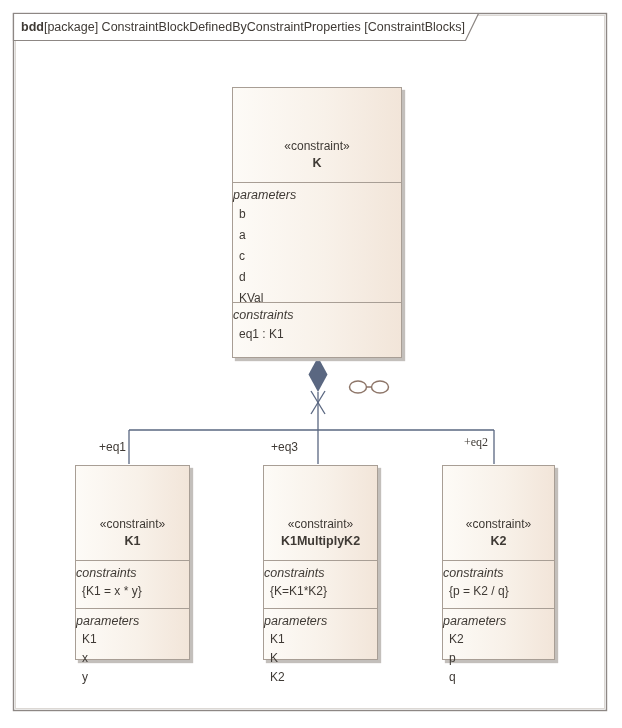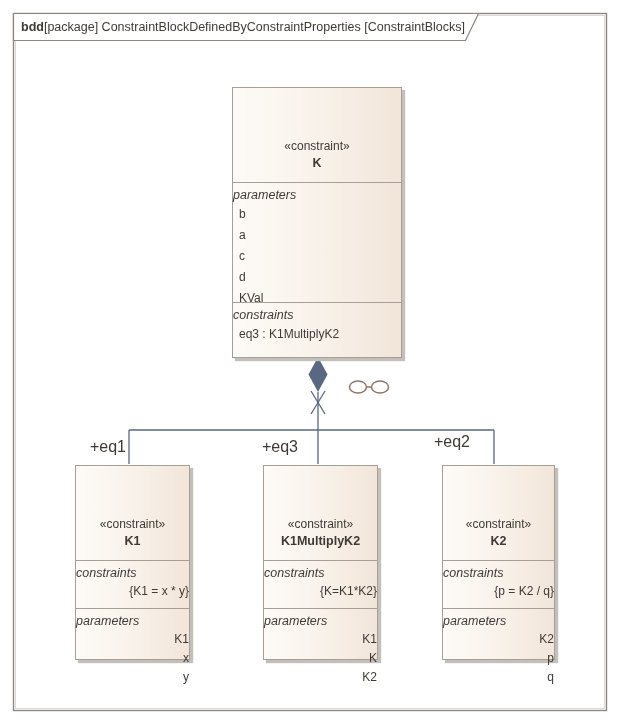--- a/index.html
+++ b/index.html
@@ -42,23 +42,23 @@
     position:relative;
   }
   .comp .clabel{
     display:block;text-align:left;font-style:italic;font-size:12.5px;
     padding-top:3px;line-height:18px;
   }
   .comp .item{
     display:block;text-align:left;padding-left:6px;white-space:nowrap;
   }
   .k-comp .item{line-height:21px;}
-  .c-comp .item{line-height:19px;text-align:right;}
+  .c-comp .item{line-height:19px;}
   .conn-label{
-    position:absolute;z-index:2;font-size:16px;line-height:14px;
+    position:absolute;z-index:2;font-size:12px;line-height:14px;
     text-align:right;white-space:nowrap;color:var(--text);
   }
   .glasses{position:absolute;right:9px;bottom:6px;}
 </style>
 </head>
 <body>
 
 <div class="canvas">
 
   <svg class="overlay" width="622" height="728" viewBox="0 0 622 728">
@@ -90,21 +90,21 @@
     <div class="comp k-comp" style="height:120px;">
       <span class="clabel">parameters</span>
       <span class="item">b</span>
       <span class="item">a</span>
       <span class="item">c</span>
       <span class="item">d</span>
       <span class="item">KVal</span>
     </div>
     <div class="comp k-comp" style="height:99px;">
       <span class="clabel">constraints</span>
-      <span class="item">eq3 : K1MultiplyK2</span>
+      <span class="item">eq1 : K1</span>
       <svg class="glasses" width="44" height="16" viewBox="0 0 44 16">
         <ellipse cx="10" cy="8" rx="8.5" ry="6" fill="none" style="stroke:var(--composite-icon)" stroke-width="1.5"></ellipse>
         <ellipse cx="32" cy="8" rx="8.5" ry="6" fill="none" style="stroke:var(--composite-icon)" stroke-width="1.5"></ellipse>
         <line x1="18.5" y1="8" x2="23.5" y2="8" style="stroke:var(--composite-icon)" stroke-width="1.5"></line>
       </svg>
     </div>
   </div>
 
   <div class="block" style="left:75px;top:465px;width:115px;height:195px;">
     <div class="hdr" style="height:50px;">
@@ -152,15 +152,15 @@
     <div class="comp c-comp" style="height:95px;">
       <span class="clabel">parameters</span>
       <span class="item">K2</span>
       <span class="item">p</span>
       <span class="item">q</span>
     </div>
   </div>
 
   <div class="conn-label" style="left:86px;top:440px;width:40px;">+eq1</div>
   <div class="conn-label" style="left:258px;top:440px;width:40px;">+eq3</div>
-  <div class="conn-label" style="left:430px;top:435px;width:40px;">+eq2</div>
+  <div class="conn-label" style="left:448px;top:435px;width:40px;font-family:Liberation Serif, serif;">+eq2</div>
 
 </div>
 
 </body></html>

